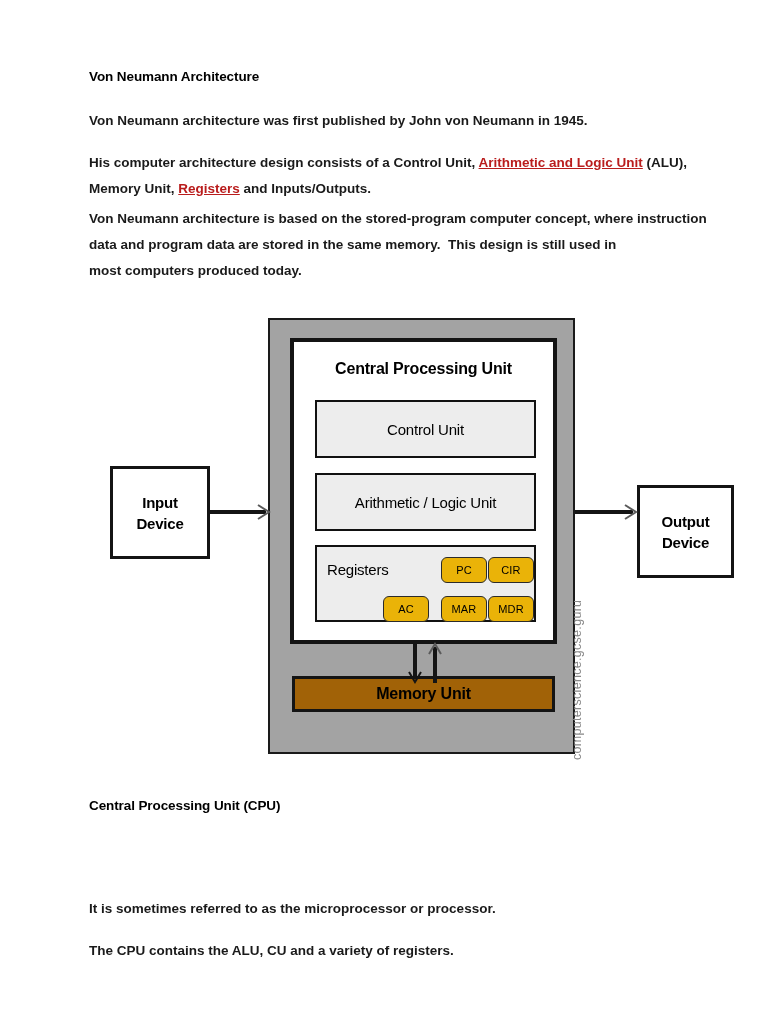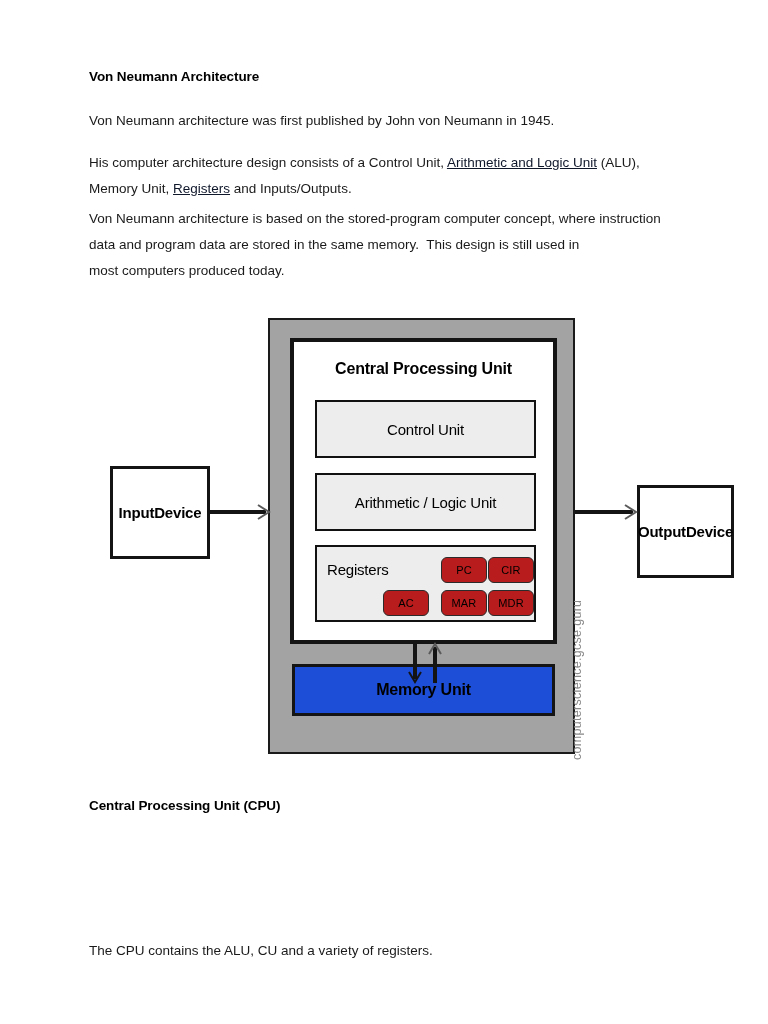--- a/index.html
+++ b/index.html
@@ -32,25 +32,26 @@
     font-weight: bold;
     letter-spacing: -0.1px;
     white-space: nowrap;
   }
   .para {
     position: absolute;
     left: 89px;
     font-size: 13.5px;
     line-height: 26px;
     color: #1a1a1a;
+    font-weight: bold;
   }
   .para .ln { display: block; white-space: pre; }
 
   a.doclink {
-    color: #0f172a;
+    color: #b91c1c;
     text-decoration: underline;
   }
 
   
   #diagram {
     position: absolute;
     left: 268px;
     top: 318px;
     width: 307px;
     height: 436px;
@@ -118,60 +119,61 @@
     position: absolute;
     left: 10px;
     top: 14px;
     font-size: 15px;
     letter-spacing: -0.2px;
   }
   .reg-chip {
     position: absolute;
     width: 46px;
     height: 26px;
-    background: #b91c1c;
+    background: #eab308;
     border: 1.5px solid #2b2b2b;
     border-radius: 6px;
     box-sizing: border-box;
     display: flex;
     align-items: center;
     justify-content: center;
     font-size: 11px;
     letter-spacing: 0.2px;
   }
   .reg-row-top    { top: 10px; }
-  .reg-row-bottom { top: 43px; }
+  .reg-row-bottom { top: 49px; }
   .reg-col-1 { left: 66px; }
   .reg-col-2 { left: 124px; }
   .reg-col-3 { left: 171px; }
 
   #memory-unit-box {
     position: absolute;
     left: 22px;
-    top: 344px;
+    top: 356px;
     width: 263px;
-    height: 52px;
-    background: #1d4ed8;
+    height: 36px;
+    background: #a16207;
     border: 3px solid #141414;
     box-sizing: border-box;
     display: flex;
     align-items: center;
     justify-content: center;
     font-size: 16px;
     font-weight: bold;
     letter-spacing: -0.2px;
   }
 
   
   .device-box {
     position: absolute;
     background: #ffffff;
     border: 3px solid #141414;
     box-sizing: border-box;
     display: flex;
+    flex-direction: column;
     align-items: center;
     justify-content: center;
     font-size: 15px;
     font-weight: bold;
     line-height: 21px;
     letter-spacing: -0.2px;
   }
   #input-device-box  { left: 110px; top: 466px; width: 100px; height: 93px; }
   #output-device-box { left: 637px; top: 485px; width: 97px;  height: 93px; }
 
@@ -290,18 +292,21 @@
       <line x1="8" y1="40" x2="8" y2="4" stroke="#141414" stroke-width="4"></line>
       <polyline points="2,11 8,1 14,11" fill="none" stroke="#5a5a5a" stroke-width="2"></polyline>
     </svg>
   </div>
 
   <div id="watermark">computerscience.gcse.guru</div>
 
   <div class="doc-heading" style="top:798px">Central Processing Unit (CPU)</div>
 
 
+  <div class="para" style="top:896px">
+    <span class="ln">It is sometimes referred to as the microprocessor or processor.</span>
+  </div>
 
   <div class="para" style="top:938px">
     <span class="ln">The CPU contains the ALU, CU and a variety of registers.</span>
   </div>
 
 </div>
 
 </body></html>

